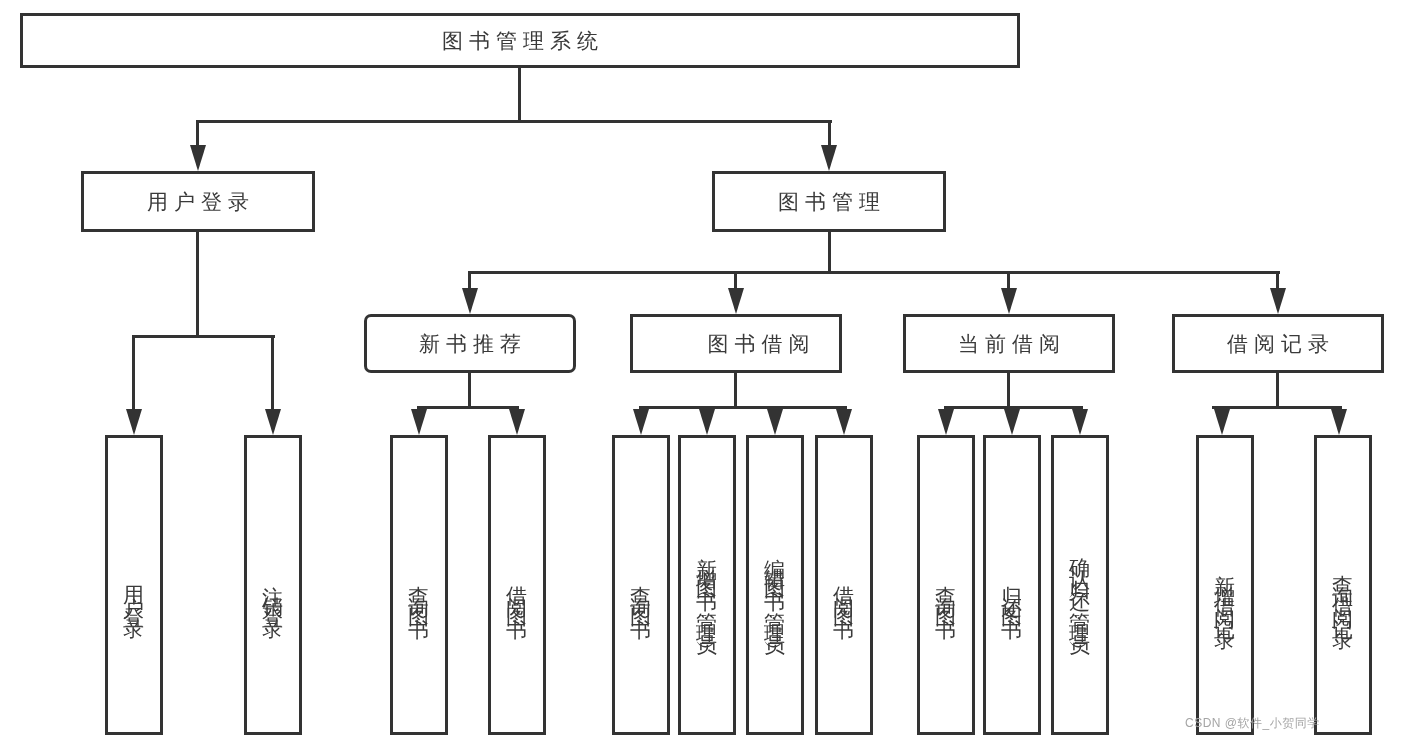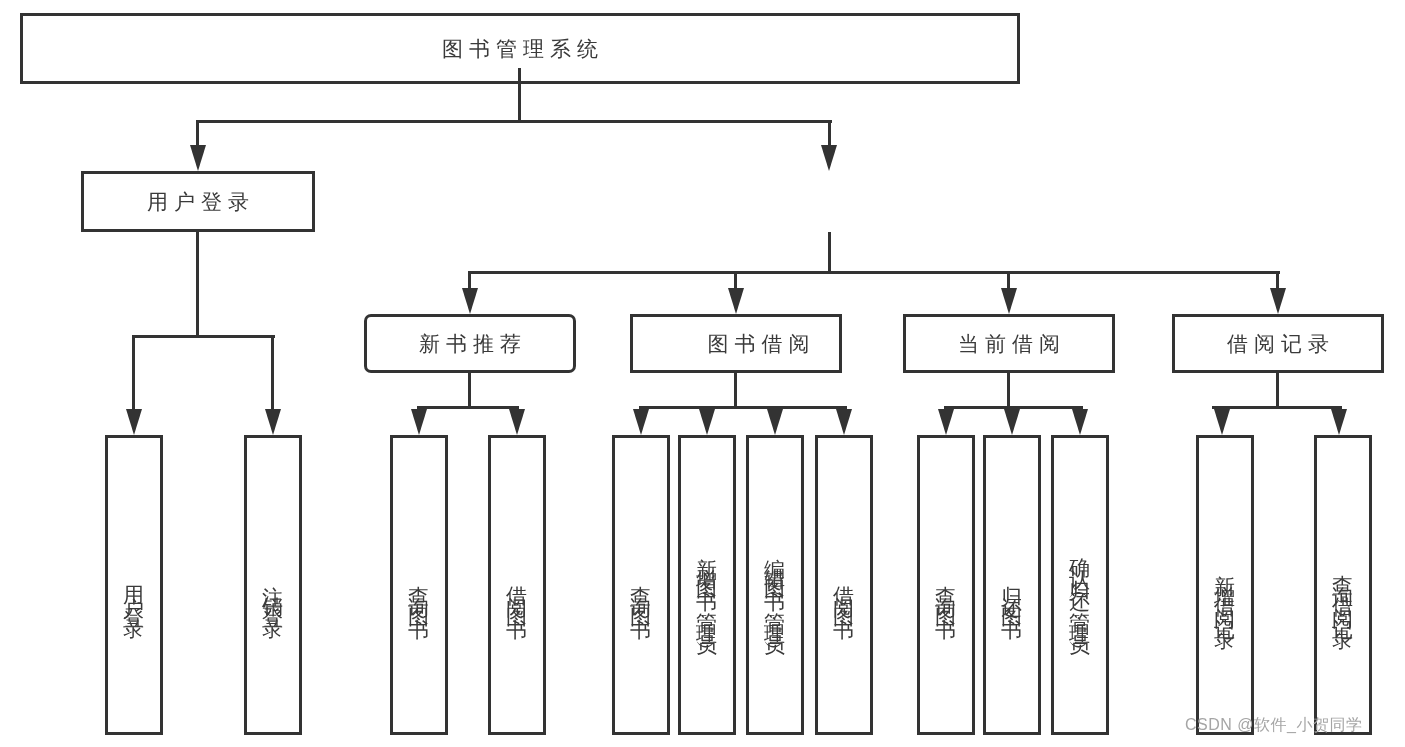--- a/index.html
+++ b/index.html
@@ -44,37 +44,40 @@
   .hv{position:absolute;background:var(--line);}
   .arw{
     position:absolute;width:0;height:0;
     border-left:8px solid transparent;
     border-right:8px solid transparent;
     border-top:26px solid var(--line);
   }
   .watermark{
     position:absolute;
     left:1185px;top:715px;
-    font-size:16px;
+    font-size:12px;
     letter-spacing:0.5px;
     color:var(--wm);
     white-space:nowrap;
   }
 </style>
 </head>
 <body>
 
 <div class="stage">
 
-  <div class="box" style="left:20px;top:13px;width:1000px;height:71px;align-items:center;">
+  <div class="box" style="left:20px;top:13px;width:1000px;height:55px;align-items:center;">
     <span class="hlabel">图书管理系统</span>
   </div>
 
   <div class="box" style="left:81px;top:171px;width:234px;height:61px;">
     <span class="hlabel">用户登录</span>
+  </div>
+  <div class="box" style="left:712px;top:171px;width:234px;height:61px;">
+    <span class="hlabel">图书管理</span>
   </div>
 
   <div class="box" style="left:364px;top:314px;width:212px;height:59px;border-radius:7px;">
     <span class="hlabel">新书推荐</span>
   </div>
   <div class="box" style="left:630px;top:314px;width:212px;height:59px;padding-left:45px;">
     <span class="hlabel">图书借阅</span>
   </div>
   <div class="box" style="left:1172px;top:314px;width:212px;height:59px;">
     <span class="hlabel">借阅记录</span>

